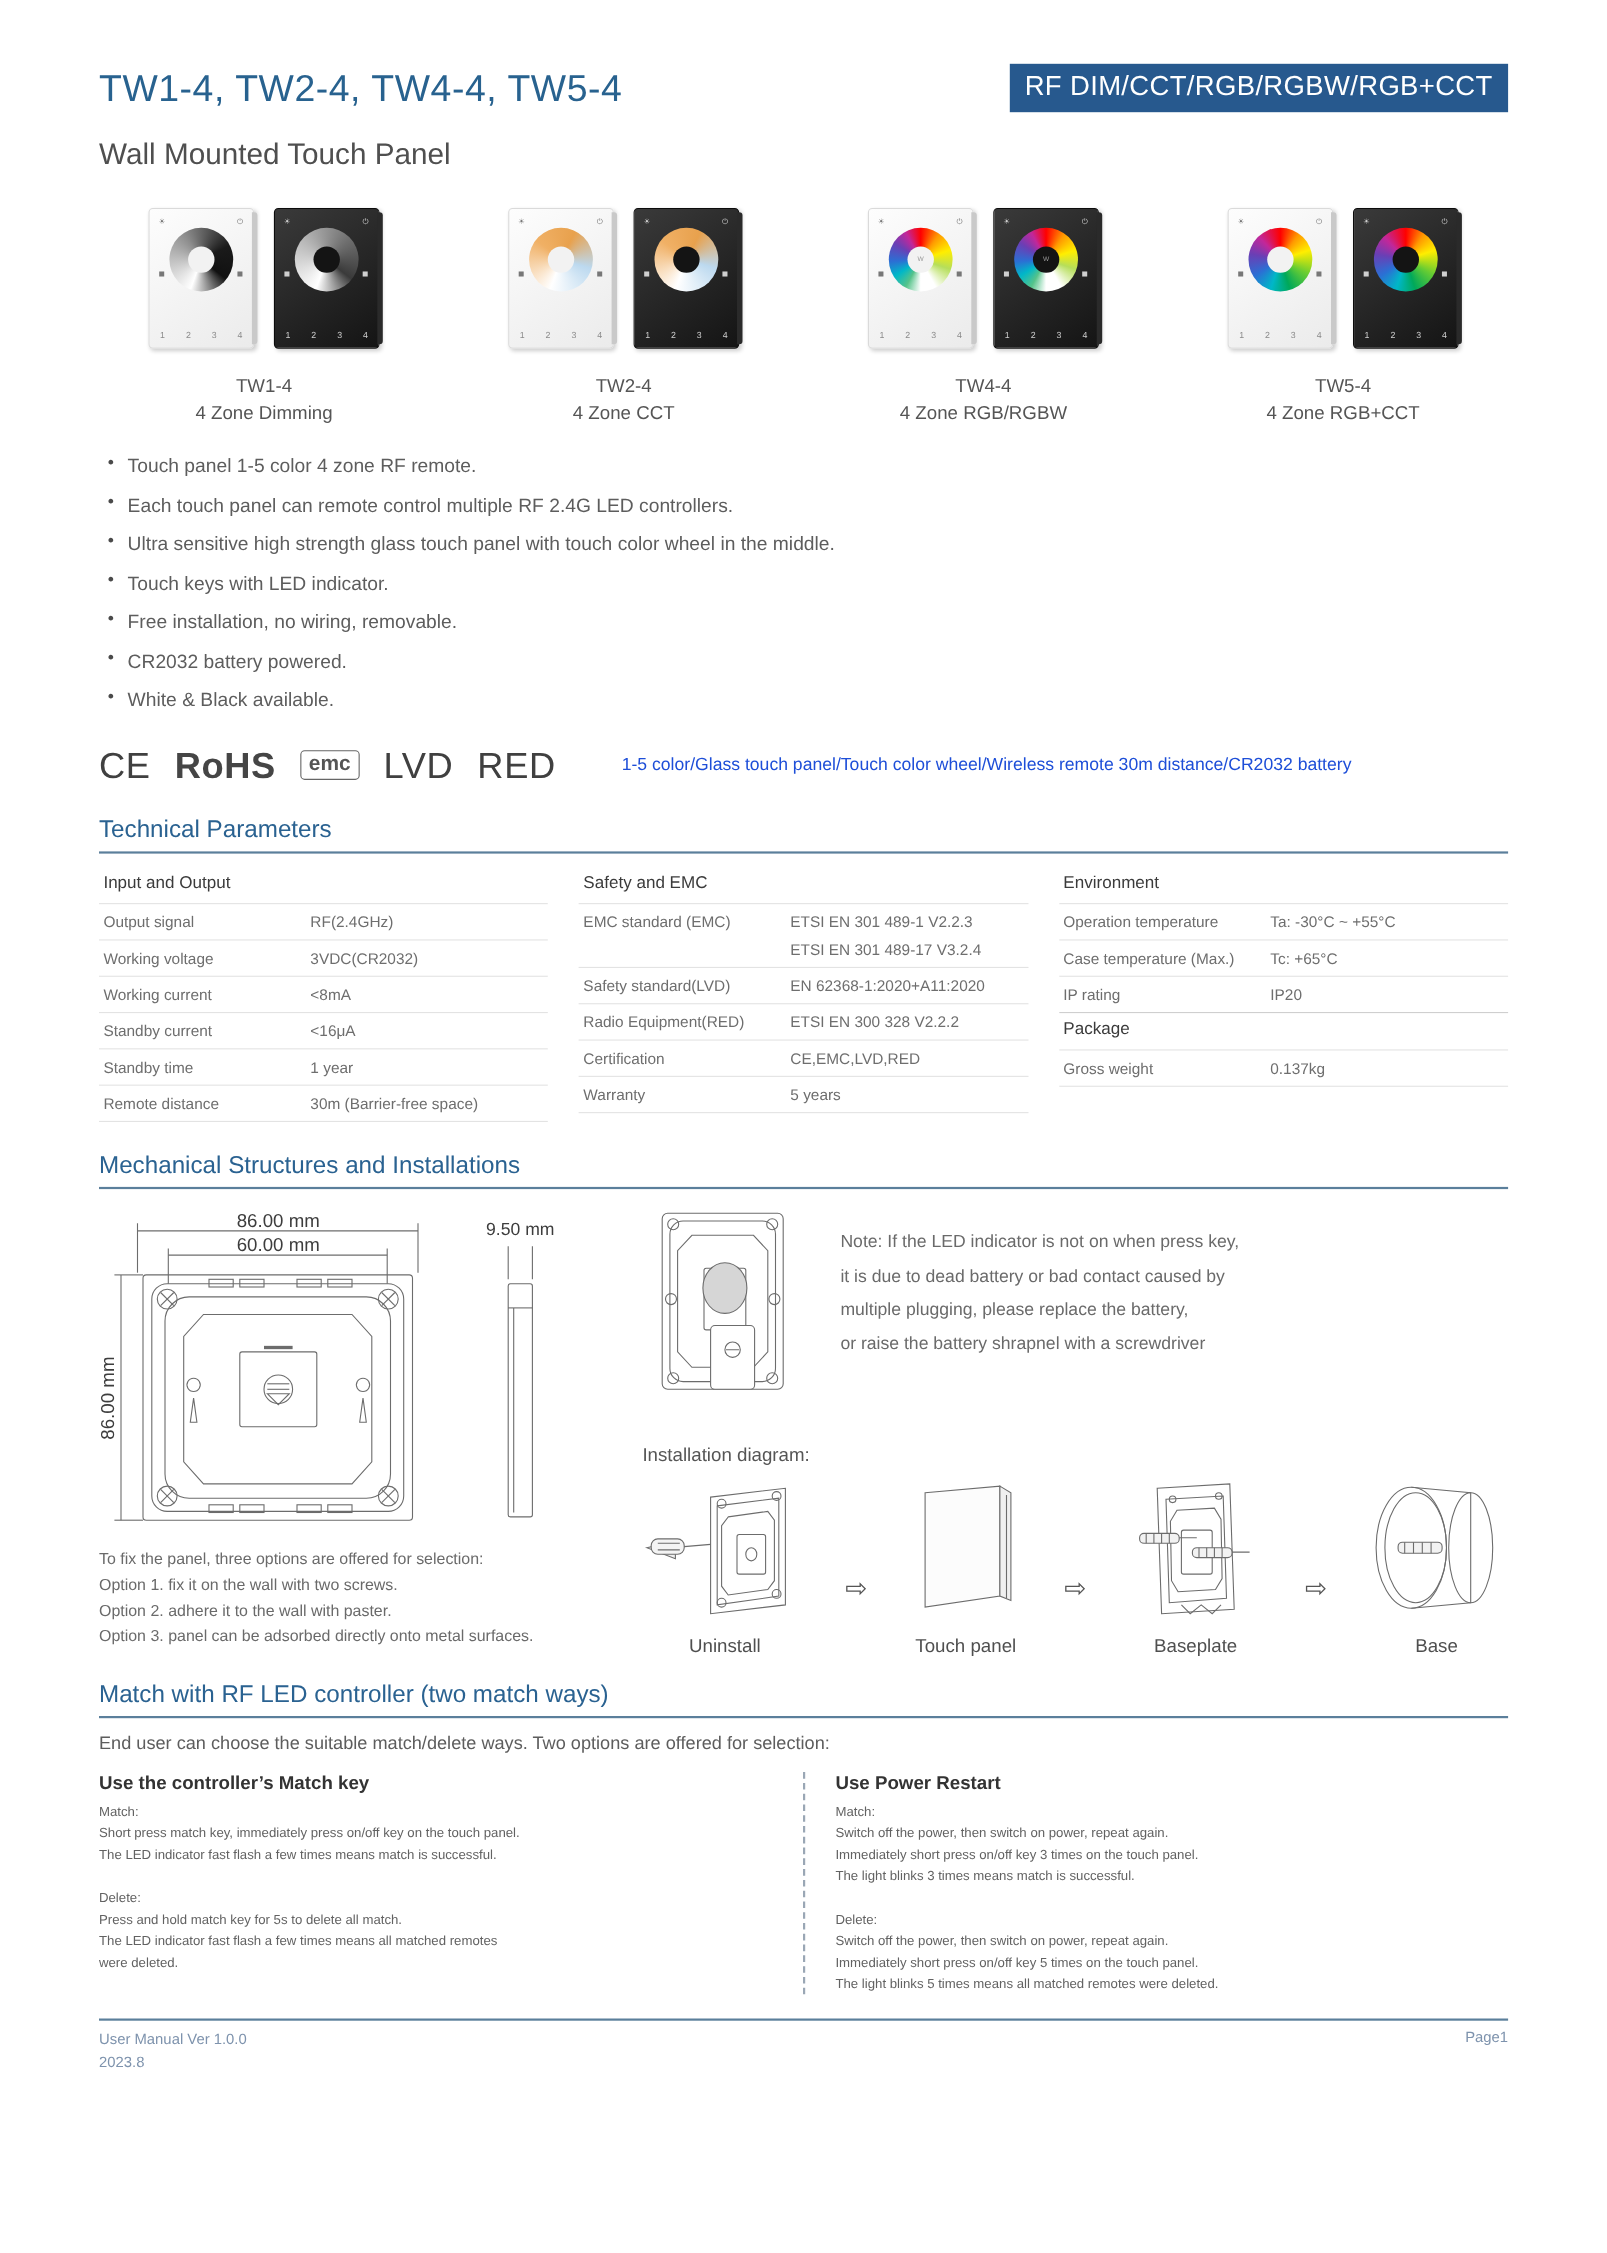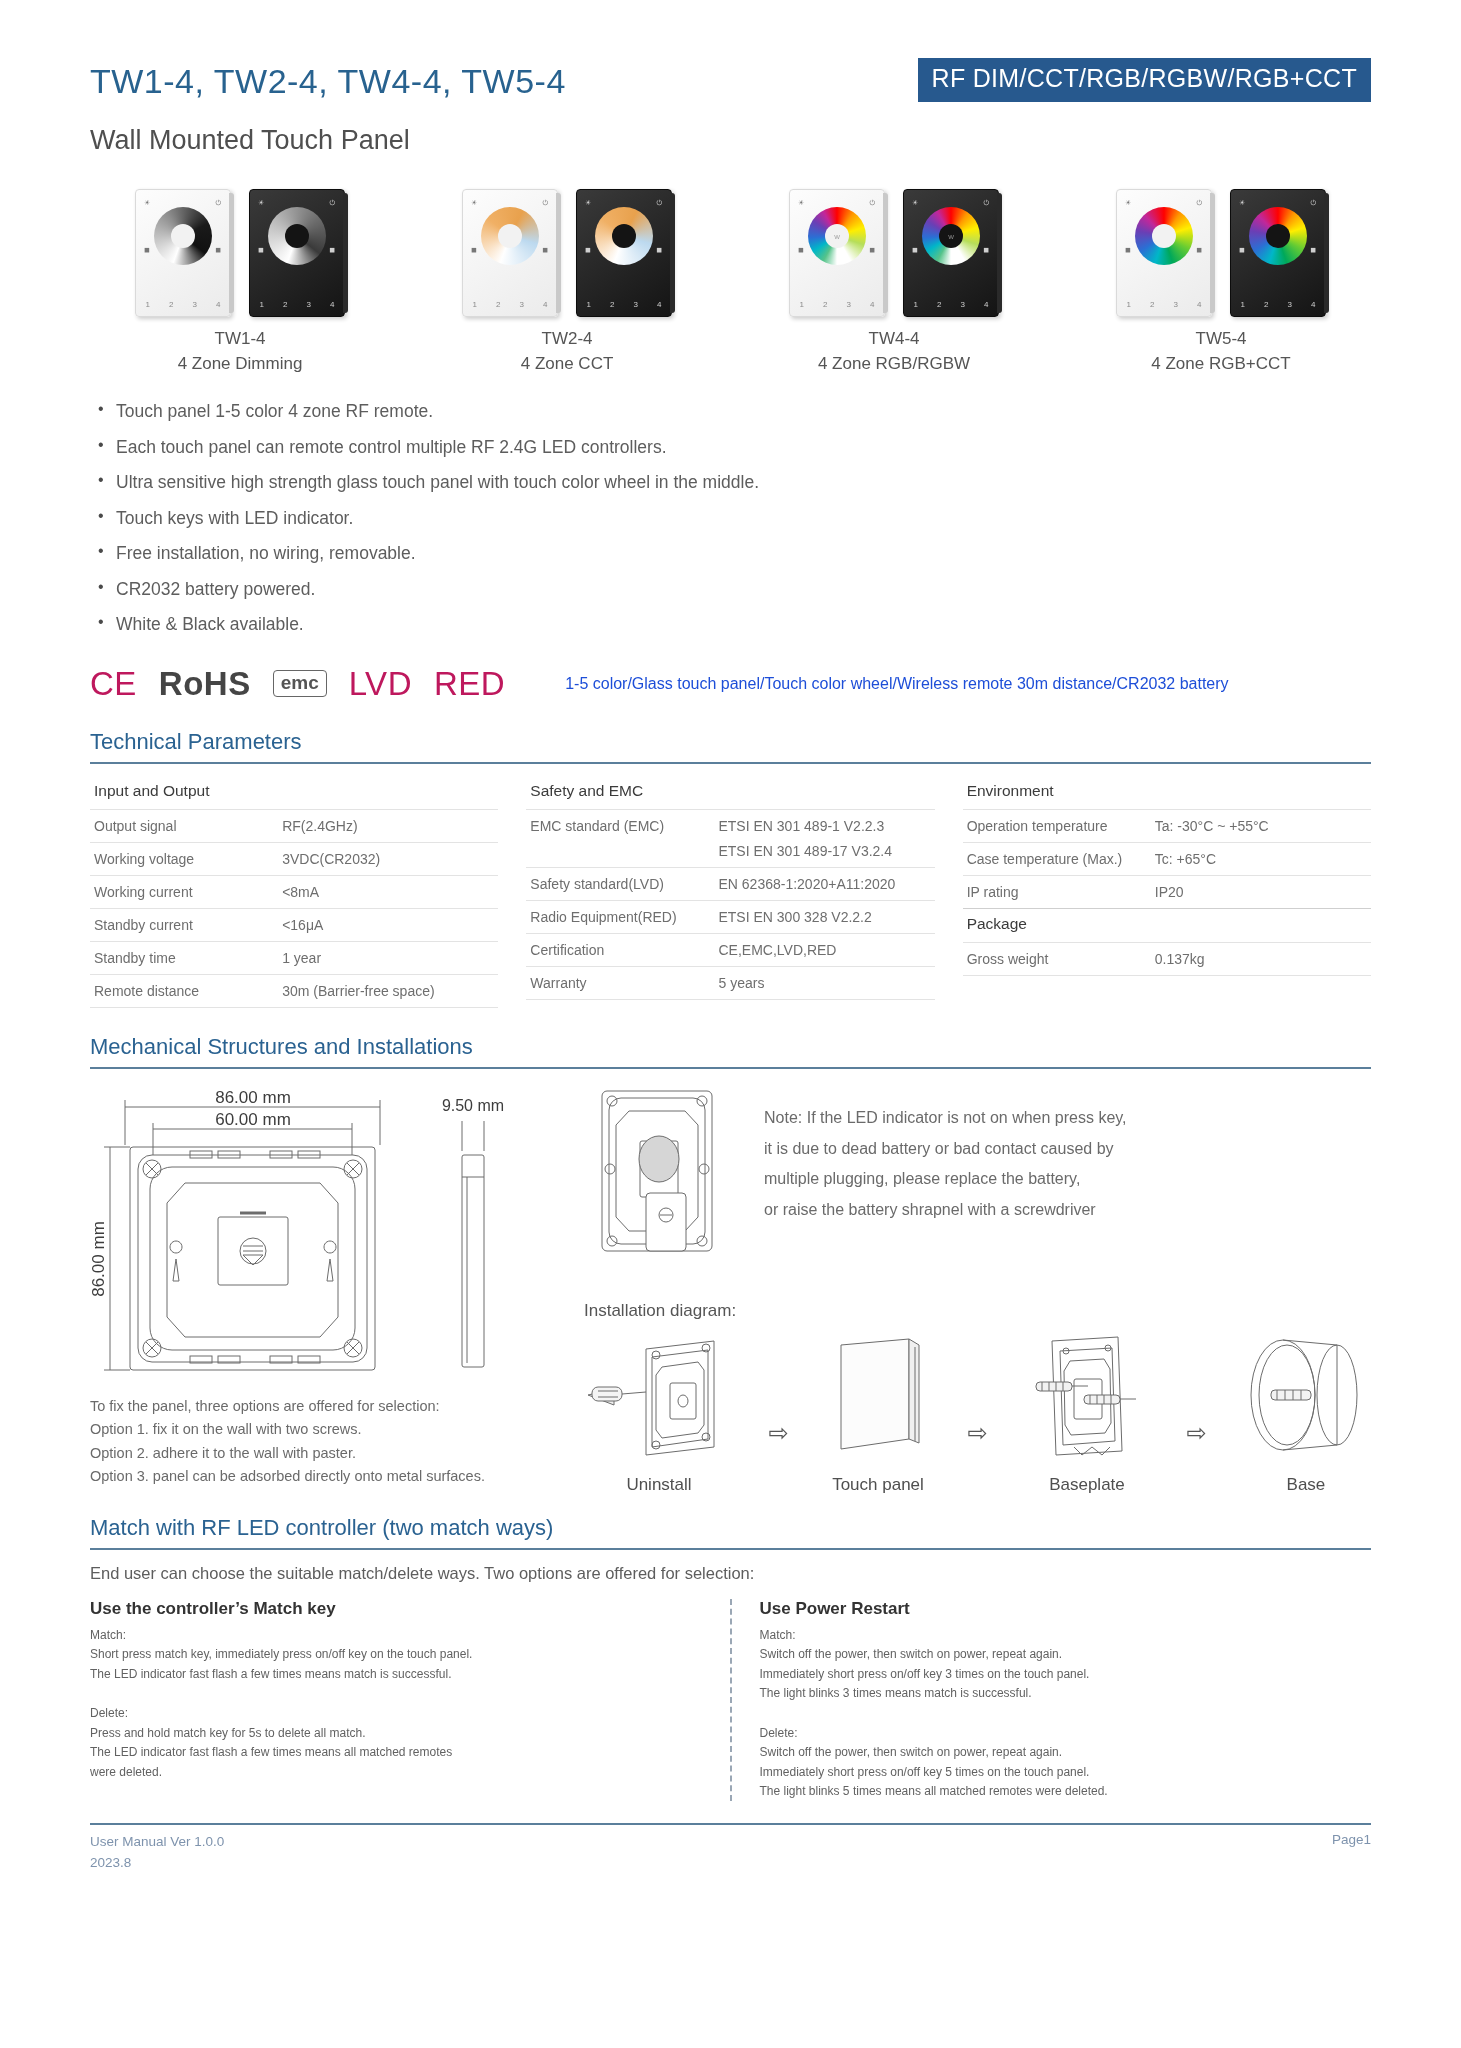--- a/index.html
+++ b/index.html
@@ -22,21 +22,21 @@
     position:absolute; right:0; top:58px;
     background:#27598e; color:#fff;
     font-size:25px; letter-spacing:.3px;
     padding:6px 14px 9px 14px; white-space:nowrap;
   }
 
   
   .prod-row { display:flex; justify-content:space-between; margin-top:22px; }
   .prod-group { width:300px; text-align:center; }
   .pair { display:flex; justify-content:center; align-items:flex-end; gap:18px; height:150px; }
-  .caption { margin-top:10px; font-size:17px; line-height:1.45; color:#555; }
+  .caption { margin-top:22px; font-size:17px; line-height:1.45; color:#555; }
 
   
   .panel { width:96px; height:128px; border-radius:4px; position:relative;
            box-shadow:2px 2px 4px rgba(0,0,0,.20); }
   .panel.white { background:linear-gradient(145deg,#fdfdfd,#ebebeb); border:1px solid #dadada; }
   .panel.black { background:linear-gradient(145deg,#3a3a3a,#141414); border:1px solid #0c0c0c; }
   .panel .edge { position:absolute; right:-4px; top:3px; width:5px; height:calc(100% - 6px);
                  border-radius:0 3px 3px 0; }
   .panel.white .edge { background:#c9c9c9; }
   .panel.black .edge { background:#2a2a2a; }
@@ -68,21 +68,21 @@
   .w-rgbw { background:conic-gradient(from 0deg,#ff0000,#ff9900 10%,#ffee00 20%,#b6de5a 30%,#ffffff 42%,#ffffff 50%,#55c38a 58%,#00b7c8 66%,#2b6fd4 74%,#6a3fb5 84%,#c2279a 92%,#ff0000); }
 
   
   .features { margin-top:18px; }
   .features li { list-style:none; font-size:17.5px; color:#5d5d5d; line-height:2.03; position:relative; padding-left:18px; }
   .features li:before { content:"•"; position:absolute; left:0; top:-1px; color:#4a4a4a; font-size:16px; }
   .features ul { margin:0; padding:0 0 0 8px; }
 
   
   .certs { display:flex; align-items:center; margin-top:22px; }
-  .certs .c { font-size:33px; color:#be185d; margin-right:22px; letter-spacing:.5px; }
+  .certs .c { font-size:33px; color:#404040; margin-right:22px; letter-spacing:.5px; }
   .certs .c.bold { font-weight:700; color:#454545; }
   .certs .emc-box { border:1.6px solid #666; border-radius:4px; padding:1px 7px 2px 7px;
                     font-size:19px; font-weight:700; color:#555; margin-right:22px; }
   .tagline { margin-left:38px; font-size:16px; color:#1d4ed8; white-space:nowrap; }
 
   
   .sec { margin-top:26px; }
   .sec-h { font-size:22px; color:#2a6291; font-weight:400; }
   .sec-rule { height:2px; background:#5b7f9b; margin-top:7px; }
 

